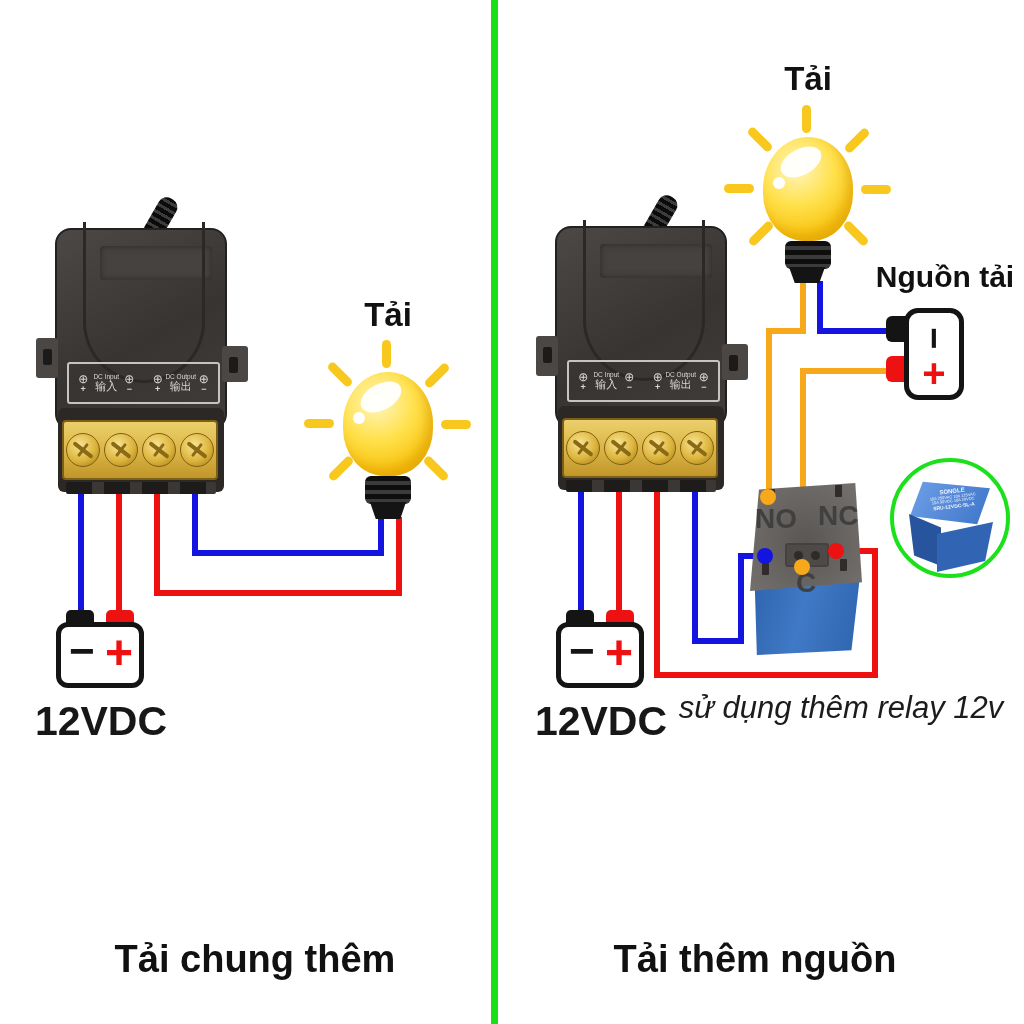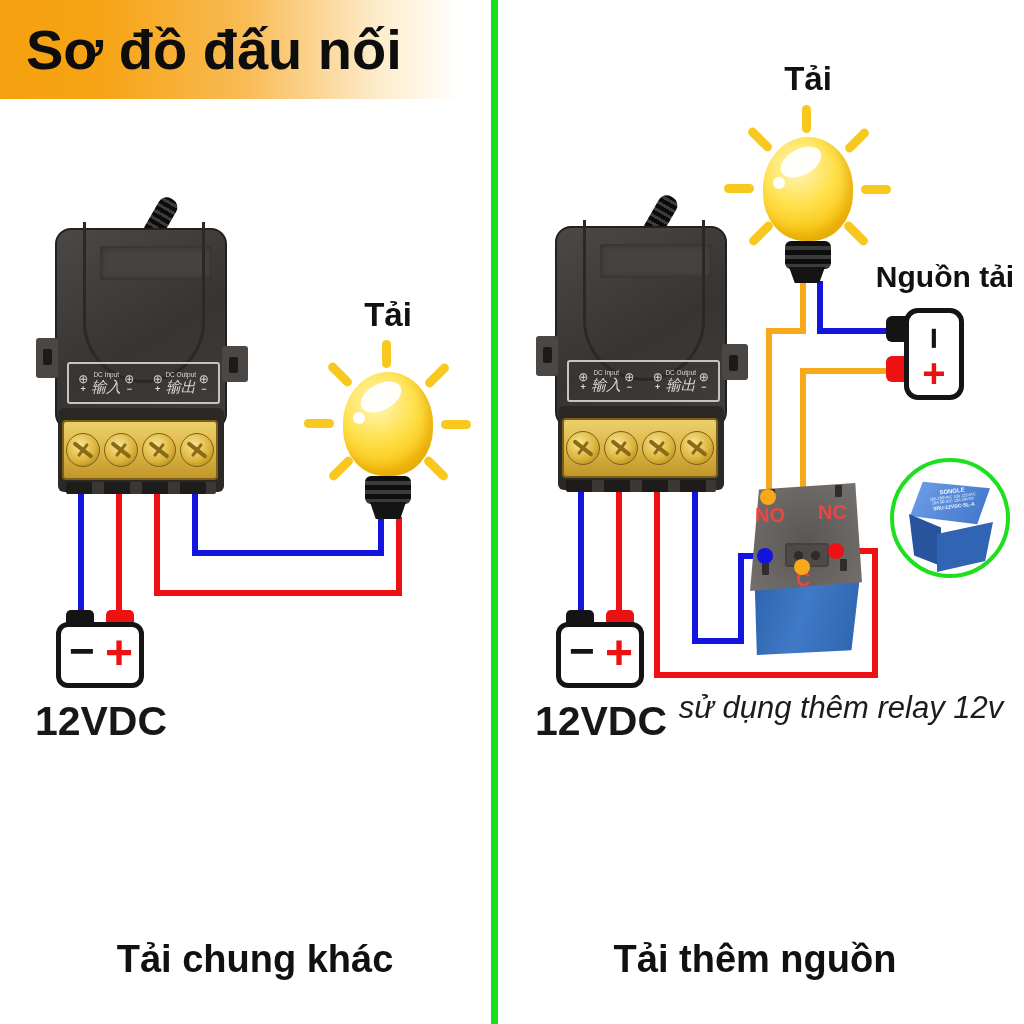--- a/index.html
+++ b/index.html
@@ -36,21 +36,21 @@
   .ear{position:absolute;background:#4b4744;border-radius:3px;}
   .ear .hole{position:absolute;left:7px;top:11px;width:9px;height:16px;background:#1d1b1a;border-radius:2px;}
   .strip{position:absolute;left:27px;top:166px;width:153px;height:42px;border:2px solid #c4c4c4;border-radius:3px;
     box-sizing:border-box;display:flex;align-items:center;justify-content:space-around;color:#d8d8d8;z-index:2;}
   .tgroup{display:flex;align-items:center;gap:2px;}
   .screwcol{display:flex;flex-direction:column;align-items:center;line-height:1;}
   .screwcol .sg{font-size:12px;}
   .screwcol .sign{font-size:9px;font-weight:700;}
   .namecol{display:flex;flex-direction:column;align-items:center;line-height:1;}
   .namecol .en{font-size:6.5px;width:32px;text-align:center;}
-  .namecol .cn{font-size:15px;margin-top:1px;font-style:italic;}
+  .namecol .cn{font-size:11px;margin-top:1px;}
   .tbacking{position:absolute;left:18px;top:212px;width:166px;height:84px;background:#2b2826;border-radius:6px;}
   .tblock{position:absolute;left:22px;top:224px;width:156px;height:60px;border-radius:4px;
     background:linear-gradient(180deg,#ecd06c 0%,#d9b344 55%,#c1962a 100%);
     border:2px solid #7d6015;box-sizing:border-box;display:flex;align-items:center;justify-content:space-around;}
   .screw{position:relative;width:34px;height:34px;border-radius:50%;
     background:radial-gradient(circle at 40% 35%,#f8e492 0%,#ddb53d 55%,#9c7718 100%);
     border:1px solid #806014;box-sizing:border-box;}
   .screw .s1,.screw .s2{position:absolute;left:50%;top:50%;background:#8a6a16;border-radius:2px;}
   .screw .s1{width:24px;height:4px;transform:translate(-50%,-50%) rotate(38deg);}
   .screw .s2{width:16px;height:3px;transform:translate(-50%,-50%) rotate(-52deg);}
@@ -95,44 +95,41 @@
   .relay-blue{position:absolute;left:10px;top:60px;width:114px;height:120px;
     background:linear-gradient(105deg,#2a5fa8 0%,#4079c6 50%,#2d63ad 100%);
     clip-path:polygon(4% 36%,97% 30%,89% 96%,6% 100%);}
   .relay-face{position:absolute;left:10px;top:8px;width:112px;height:108px;
     background:radial-gradient(ellipse at 50% 55%,#5a5653 0%,#6b6764 60%,#767271 100%);
     clip-path:polygon(8% 6%,94% 0%,100% 92%,0% 100%);}
   .relay-slot{position:absolute;left:45px;top:68px;width:44px;height:24px;border:2px solid #454140;
     background:#4e4a47;border-radius:3px;box-sizing:border-box;}
   .relay-slot i{position:absolute;top:6px;width:9px;height:9px;background:#2e2b29;border-radius:50%;}
   .pin{position:absolute;width:7px;height:12px;background:#2f2c2b;border-radius:1px;}
-  .rlab{position:absolute;font-size:20px;font-weight:800;color:#ef4444;line-height:1;z-index:5;}
+  .rlab{position:absolute;font-size:28px;font-weight:800;color:#404040;line-height:1;z-index:5;}
   
   .photo{width:120px;height:120px;border-radius:50%;border:4px solid #1de01d;background:#fff;z-index:3;box-sizing:border-box;}
   .cube-top{position:absolute;left:16px;top:18px;width:80px;height:46px;
     background:linear-gradient(120deg,#6fa0e8 0%,#3d74c8 100%);
     clip-path:polygon(16% 4%,100% 18%,84% 96%,0 78%);}
   .cube-top .txt{position:absolute;left:12px;top:8px;width:62px;transform:rotate(-7deg);color:#eef4ff;
     line-height:1.15;text-align:center;}
   .cube-top .b{font-size:6px;font-weight:700;}
   .cube-top .r{font-size:4px;}
   .cube-top .m{font-size:5px;font-weight:700;}
   .cube-left{position:absolute;left:15px;top:52px;width:32px;height:52px;background:#27549c;
     clip-path:polygon(0 0,100% 26%,100% 100%,16% 80%);}
   .cube-right{position:absolute;left:43px;top:60px;width:56px;height:50px;background:#3264b4;
     clip-path:polygon(0 24%,100% 0,86% 78%,0 100%);}
 </style>
 </head>
 <body>
 
 <div id="stage">
 
-  <div class="abs banner">
-    <h1>Sơ đồ đấu nối</h1>
-  </div>
   <div class="abs divider"></div>
 
   <div class="wire w-blue" style="left:78px;top:470px;width:6px;height:146px"></div>
   <div class="wire w-red" style="left:116px;top:470px;width:6px;height:146px"></div>
   <div class="wire w-red" style="left:154px;top:470px;width:6px;height:126px"></div>
   <div class="wire w-red" style="left:154px;top:590px;width:248px;height:6px"></div>
   <div class="wire w-red" style="left:396px;top:517px;width:6px;height:79px"></div>
   <div class="wire w-blue" style="left:192px;top:470px;width:6px;height:86px"></div>
   <div class="wire w-blue" style="left:192px;top:550px;width:192px;height:6px"></div>
   <div class="wire w-blue" style="left:378px;top:517px;width:6px;height:39px"></div>
@@ -303,21 +300,21 @@
   <div class="abs battery" style="left:36px;top:606px">
     <div class="nub nub-b" style="left:30px;top:4px"></div>
     <div class="nub nub-r" style="left:70px;top:4px"></div>
     <div class="bat-box">
       <span class="bat-minus">−</span>
       <span class="bat-plus">+</span>
     </div>
     <div class="bat-label">12VDC</div>
   </div>
 
-  <div class="abs caption" style="left:60px;top:938px;width:390px">Tải chung khác</div>
+  <div class="abs caption" style="left:60px;top:938px;width:390px">Tải chung thêm</div>
 
   <div class="abs lbl" style="left:748px;top:60px;width:120px;font-size:33px">Tải</div>
   <div class="abs bulb">
     <div class="ray" style="left:802px;top:105px;width:9px;height:28px"></div>
     <div class="ray" style="left:724px;top:184px;width:30px;height:9px"></div>
     <div class="ray" style="left:861px;top:185px;width:30px;height:9px"></div>
     <div class="ray" style="left:745px;top:135px;width:30px;height:9px;transform:rotate(45deg)"></div>
     <div class="ray" style="left:842px;top:136px;width:30px;height:9px;transform:rotate(-45deg)"></div>
     <div class="ray" style="left:746px;top:229px;width:30px;height:9px;transform:rotate(-45deg)"></div>
     <div class="ray" style="left:841px;top:229px;width:30px;height:9px;transform:rotate(45deg)"></div>

